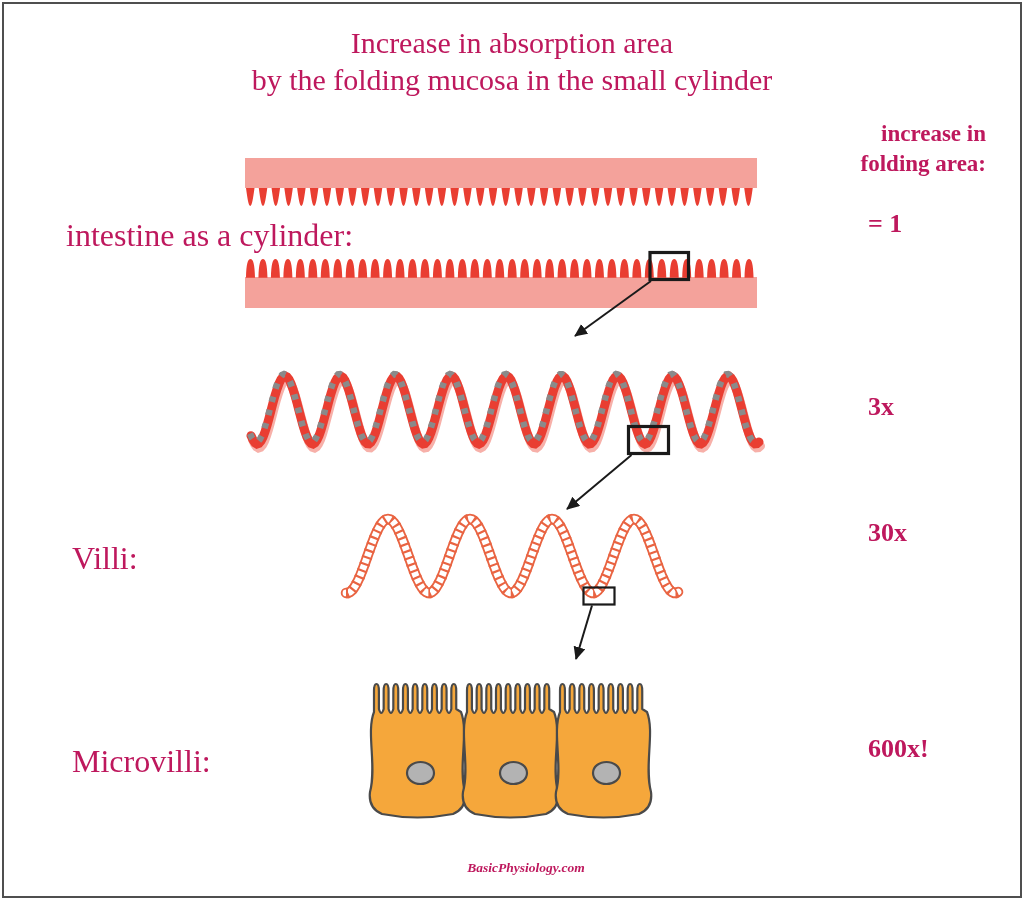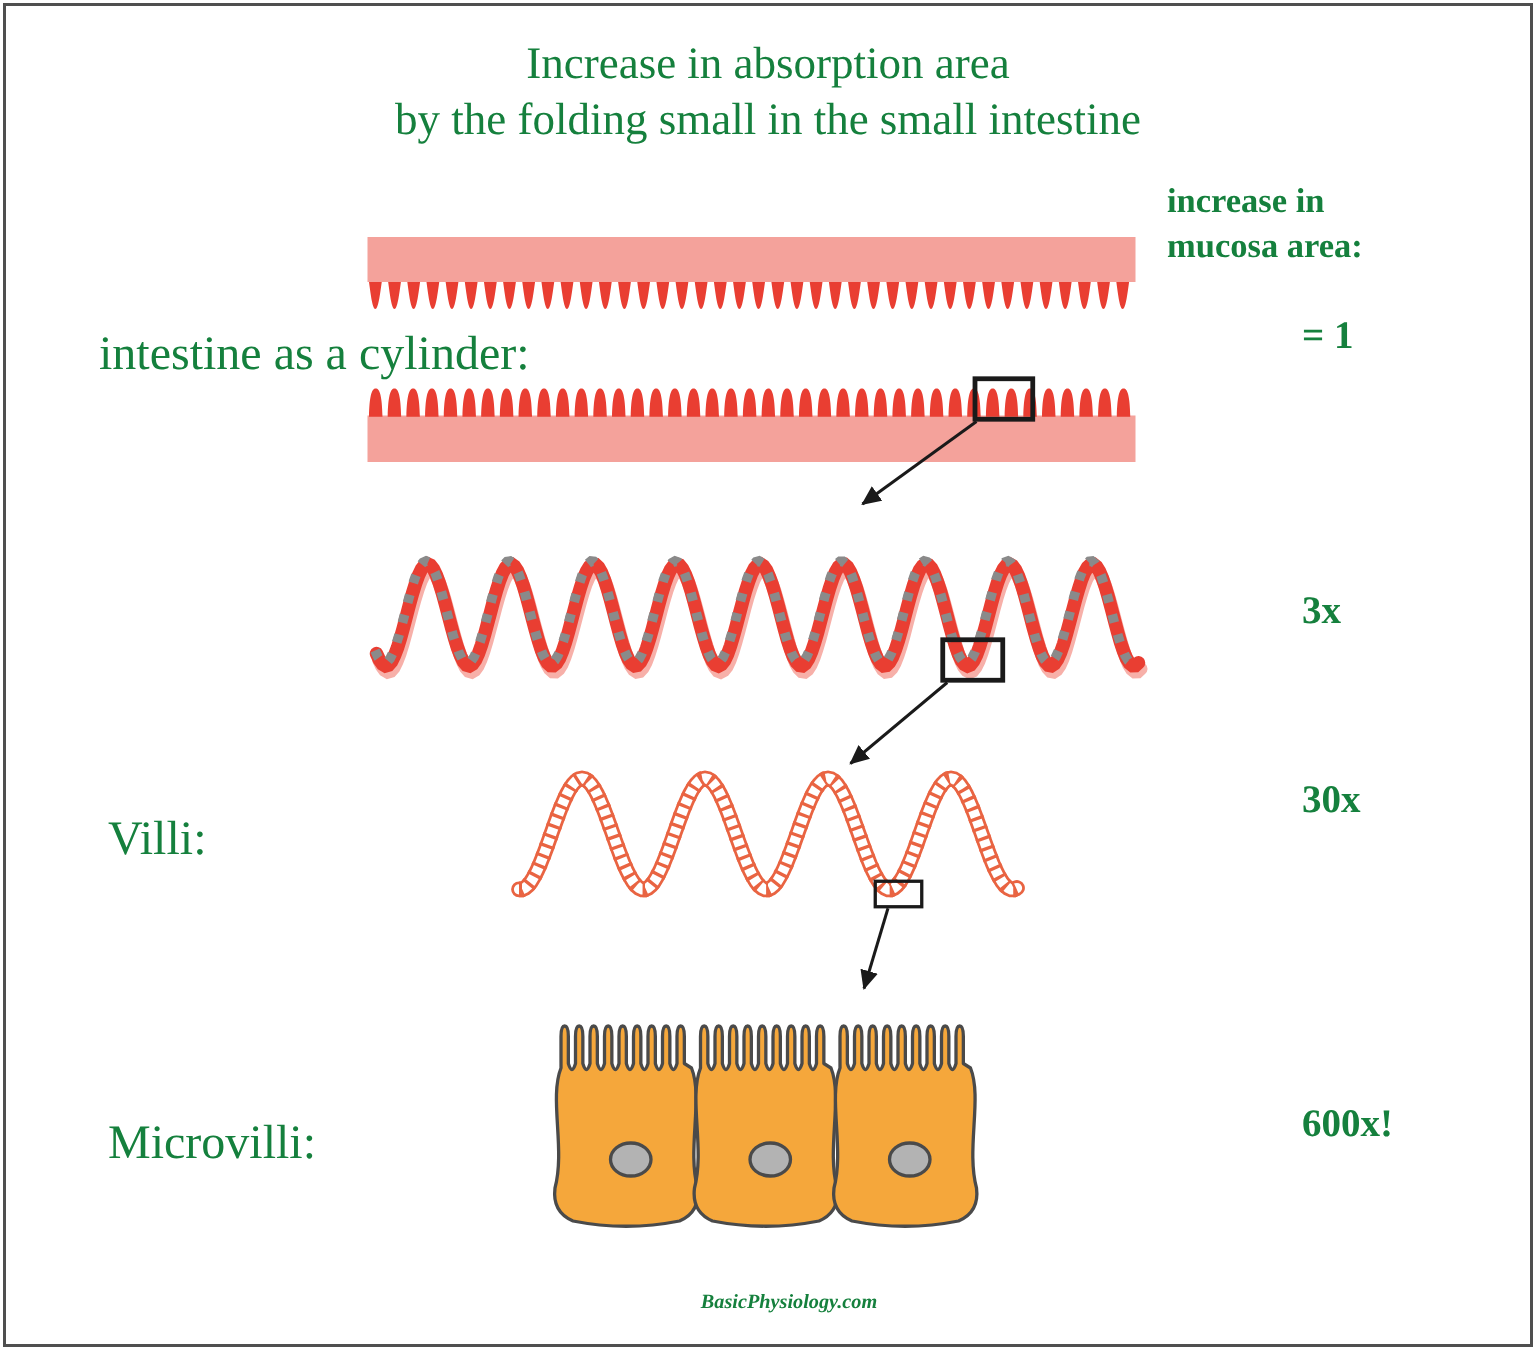--- a/index.html
+++ b/index.html
@@ -1,22 +1,22 @@
 <!DOCTYPE html>
 <html><head>
 <meta charset="utf-8">
 <style>
   html,body{margin:0;padding:0;background:#fff;}
   .page{position:relative;width:1024px;height:900px;background:#ffffff;
-        font-family:"Liberation Serif","DejaVu Serif",serif;color:#15803d;overflow:hidden;}
+        font-family:"Liberation Serif","DejaVu Serif",serif;color:#be185d;overflow:hidden;}
   .frame{position:absolute;inset:2px;border:2px solid #4f4f4f;pointer-events:none;}
   #diagram-svg{position:absolute;left:0;top:0;}
   .title{position:absolute;top:24px;left:0;width:100%;text-align:center;
          font-size:30px;line-height:37px;}
-  .sa-header{position:absolute;left:778px;top:119px;width:208px;text-align:left;
+  .sa-header{position:absolute;left:778px;top:119px;width:208px;text-align:right;
              font-weight:bold;font-size:23px;line-height:30px;}
   .row-label{position:absolute;font-size:32px;white-space:nowrap;}
   .row-value{position:absolute;left:868px;font-weight:bold;font-size:26px;white-space:nowrap;}
   .footer{position:absolute;top:860px;left:0;width:100%;text-align:center;
           font-size:13.5px;font-weight:bold;font-style:italic;padding-left:14px;}
 </style>
 </head>
 <body>
 
 <div class="page">
@@ -73,26 +73,26 @@
       </g>
       <g>
         <line x1="592" y1="605.5" x2="576" y2="659" stroke="#1A1A1A" stroke-width="2" marker-end="url(#ah)"></line>
       </g>
     </svg>
 
   <div class="frame" style="border-color: rgb(79, 79, 79);"></div>
 
   <div class="title">
     <div>Increase in absorption area</div>
-    <div>by the folding small in the small intestine</div>
+    <div>by the folding mucosa in the small cylinder</div>
   </div>
 
   <div class="sa-header">
     <div>increase in</div>
-    <div>mucosa area:</div>
+    <div>folding area:</div>
   </div>
 
   <div class="row-label" style="left:66px;top:217px;">intestine as a cylinder:</div>
   <div class="row-label" style="left:72px;top:540px;">Villi:</div>
   <div class="row-label" style="left:72px;top:743px;">Microvilli:</div>
 
   <div class="row-value" style="top:209px;">= 1</div>
   <div class="row-value" style="top:392px;">3x</div>
   <div class="row-value" style="top:518px;">30x</div>
   <div class="row-value" style="top:734px;">600x!</div>

